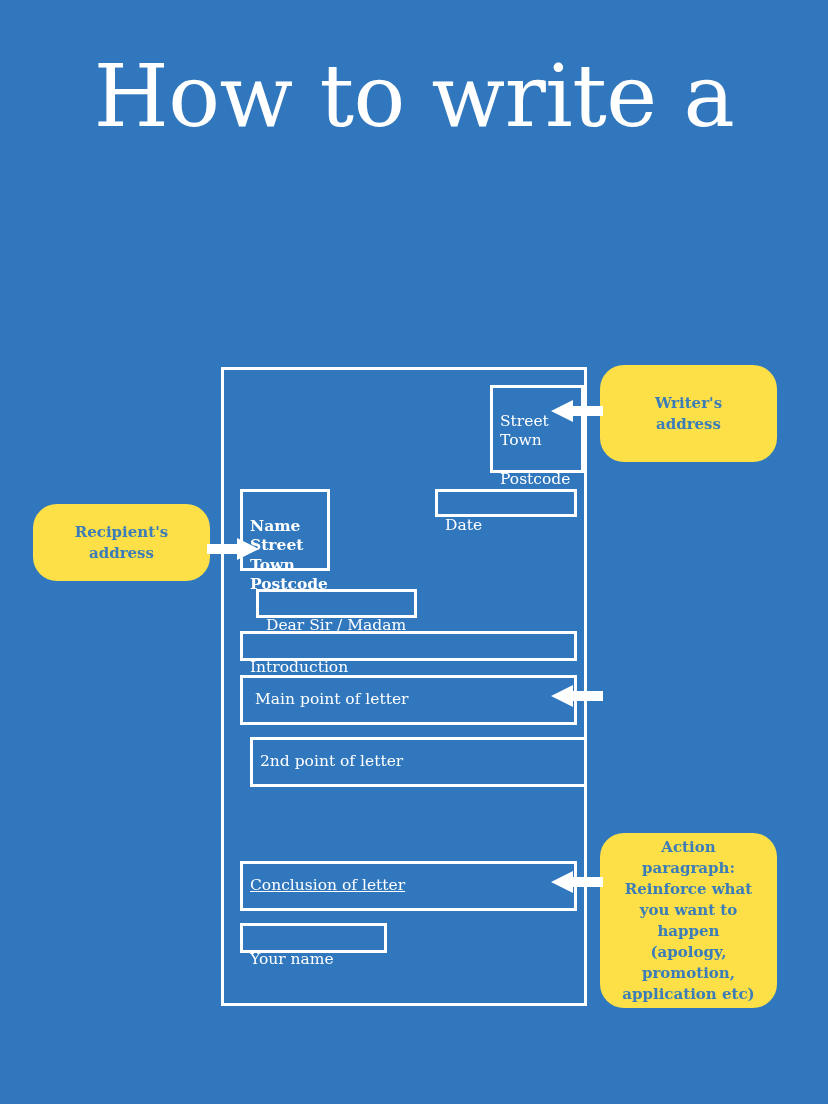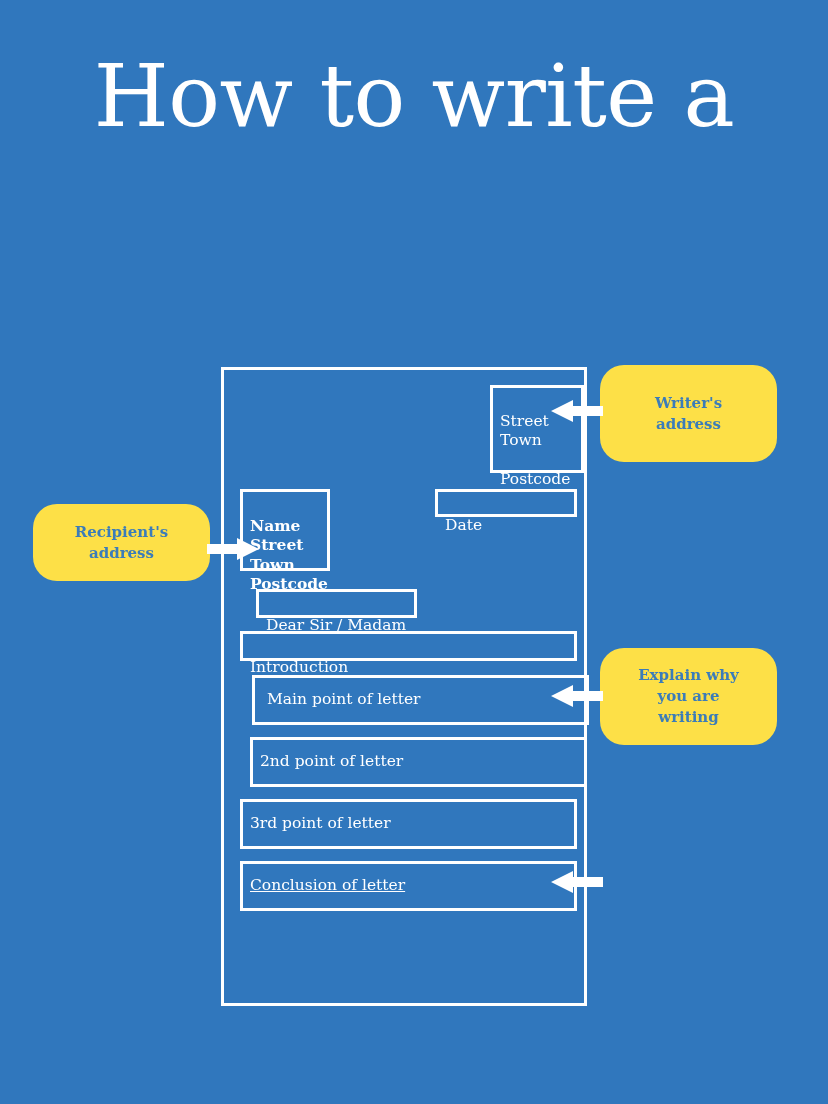--- a/index.html
+++ b/index.html
@@ -66,21 +66,21 @@
     align-items: center;
   }
   .field .ftext { display: block; white-space: pre-line; }
 
   
   #f-writer-address { left: 266px; top: 15px;  width: 94px;  height: 88px; }
   #f-recipient-address { left: 16px; top: 119px; width: 90px; height: 82px; font-weight: bold; }
   #f-date { left: 211px; top: 119px; width: 142px; height: 28px; }
   #f-salutation { left: 16px; top: 219px; width: 161px; height: 29px; margin-left: 16px; }
   #f-introduction { left: 16px; top: 261px; width: 337px; height: 30px; }
-  #f-main-point { left: 28px; top: 305px; width: 337px; height: 50px; padding-left: 12px; }
+  #f-main-point { left: 16px; top: 305px; width: 337px; height: 50px; padding-left: 12px; }
   #f-second-point { left: 26px; top: 367px; width: 337px; height: 50px; }
   #f-third-point { left: 16px; top: 429px; width: 337px; height: 50px; }
   #f-conclusion { left: 16px; top: 491px; width: 337px; height: 50px; text-decoration: underline; }
   #f-your-name { left: 16px; top: 553px; width: 147px; height: 30px; }
 
   
   .callout {
     position: absolute;
     background: #fde047;
     border-radius: 24px;
@@ -153,28 +153,28 @@
     </div>
 
     <div class="field mid" id="f-main-point">
       <span class="ftext">Main point of letter</span>
     </div>
 
     <div class="field mid" id="f-second-point">
       <span class="ftext">2nd point of letter</span>
     </div>
 
-    <div class="field mid" id="f-third-point">
-      <span class="ftext">3rd point of letter</span>
-    </div>
 
     <div class="field mid" id="f-conclusion">
       <span class="ftext">Conclusion of letter</span>
     </div>
 
+    <div class="field" id="f-your-name">
+      <span class="ftext">Your name</span>
+    </div>
 
   </div>
 
   <div class="callout" id="callout-writer">
     <span class="ctext">Writer's
 address</span>
   </div>
   <div class="arrow" id="arrow-writer">
     <svg width="52" height="24" viewBox="0 0 52 24" xmlns="http://www.w3.org/2000/svg">
       <polygon points="0,12 22,1 22,7 52,7 52,17 22,17 22,23" fill="#ffffff"></polygon>
@@ -184,30 +184,33 @@
   <div class="callout" id="callout-recipient">
     <span class="ctext">Recipient's
 address</span>
   </div>
   <div class="arrow" id="arrow-recipient">
     <svg width="52" height="24" viewBox="0 0 52 24" xmlns="http://www.w3.org/2000/svg">
       <polygon points="52,12 30,1 30,7 0,7 0,17 30,17 30,23" fill="#ffffff"></polygon>
     </svg>
   </div>
 
-  <div class="callout" id="callout-explain">
-    <span class="ctext">Explain why
-you are
-writing</span>
-  </div>
   <div class="arrow" id="arrow-explain">
     <svg width="52" height="24" viewBox="0 0 52 24" xmlns="http://www.w3.org/2000/svg">
       <polygon points="0,12 22,1 22,7 52,7 52,17 22,17 22,23" fill="#ffffff"></polygon>
     </svg>
   </div>
 
+  <div class="callout" id="callout-action">
+    <span class="ctext">Action
+paragraph:
+Reinforce what
+you want to happen
+(apology, promotion,
+application etc)</span>
+  </div>
   <div class="arrow" id="arrow-action">
     <svg width="52" height="24" viewBox="0 0 52 24" xmlns="http://www.w3.org/2000/svg">
       <polygon points="0,12 22,1 22,7 52,7 52,17 22,17 22,23" fill="#ffffff"></polygon>
     </svg>
   </div>
 
 </div>
 
 </body></html>

